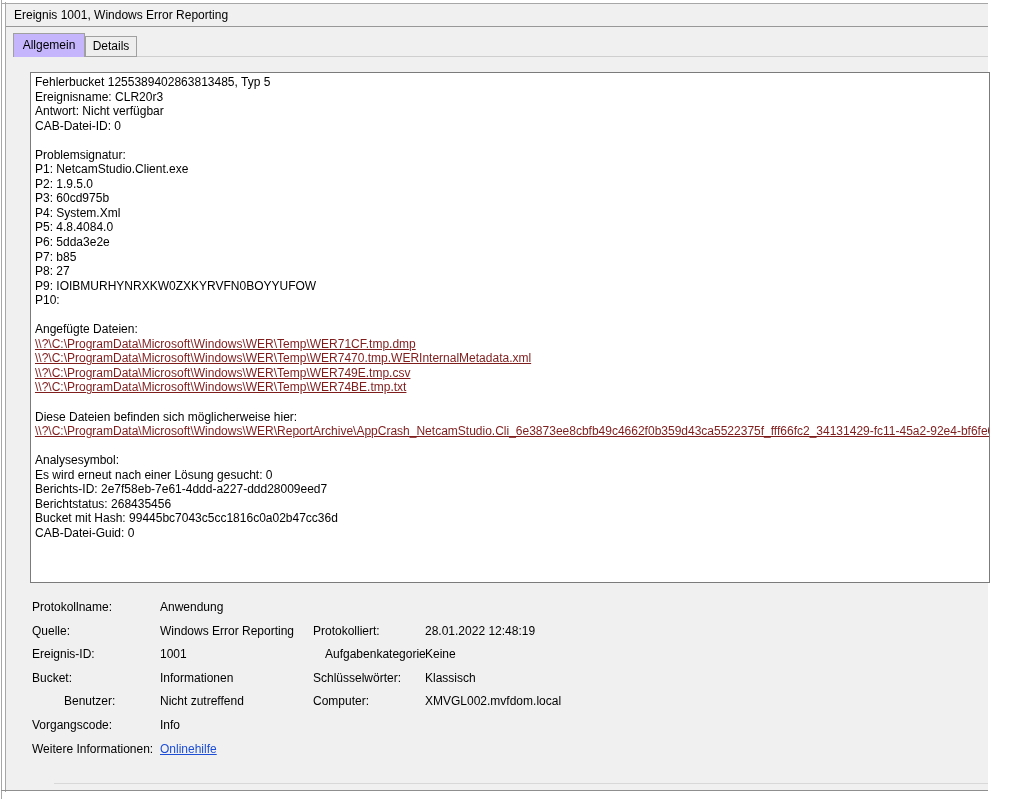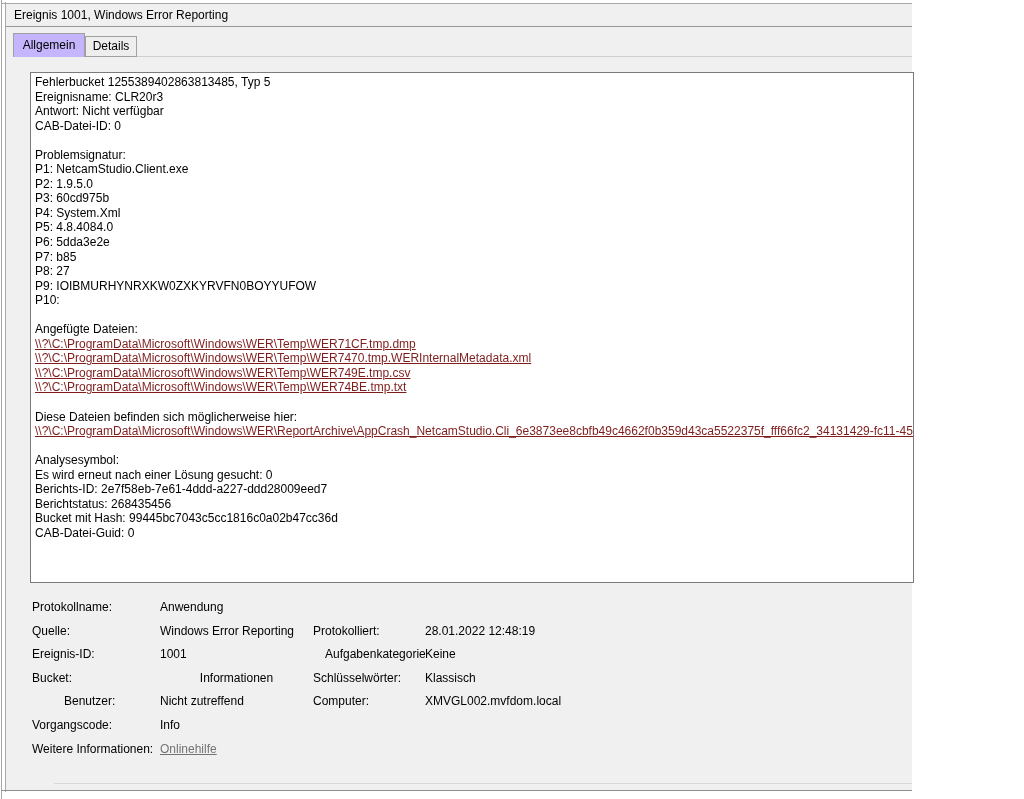--- a/index.html
+++ b/index.html
@@ -1,18 +1,18 @@
 <!DOCTYPE html>
 <html><head>
 <meta charset="utf-8">
 <style>
   * { margin:0; padding:0; box-sizing:border-box; }
   html,body { width:1024px; height:799px; background:#ffffff; overflow:hidden;
               font-family:"Liberation Sans","DejaVu Sans",sans-serif; }
-  .stage { position:absolute; top:0; left:0; width:912px; height:799px; background:#ffffff; }
+  .stage { position:absolute; top:0; left:0; width:988px; height:799px; background:#ffffff; }
 
   
   .frame-v1 { position:absolute; left:1px; top:0; width:1px; height:799px; background:#a7a7a7; }
   .frame-v2 { position:absolute; left:5px; top:2px; width:1px; height:790px; background:#a7a7a7; }
   .frame-h1 { position:absolute; left:1px; top:3px; right:0; height:1px; background:#a7a7a7; }
   .frame-hb { position:absolute; left:1px; top:790px; right:0; height:1px; background:#8f8f8f; }
 
   
   .dialog { position:absolute; left:6px; top:4px; right:0; height:786px; background:#f0f0f0; }
 
@@ -34,21 +34,21 @@
                    background:#ffffff; border:1px solid #7b7b7b; overflow:hidden;
                    padding:2px 0 0 4px; font-size:12px; color:#000; }
   .etline { height:14.55px; line-height:14.55px; white-space:pre; }
   .filelink { color:#7f1d1d; text-decoration:underline; cursor:pointer; }
 
   
   .props { position:absolute; left:26px; top:594px; right:0;
            display:grid; grid-template-columns:128px 153px 112px 1fr;
            grid-auto-rows:23.6px; font-size:12px; color:#000; }
   .plabel, .pvalue { line-height:15px; padding-top:2px; white-space:nowrap; overflow:hidden; }
-  .helplink { color:#737373; text-decoration:underline; cursor:pointer; }
+  .helplink { color:#1d4ed8; text-decoration:underline; cursor:pointer; }
 
   .page-bottom-line { position:absolute; left:48px; top:779px; right:0; height:1px; background:#d8d8d8; }
 </style>
 </head>
 <body>
 
 <div class="stage">
   <div class="frame-v1"></div>
   <div class="frame-v2"></div>
   <div class="frame-h1"></div>
@@ -97,21 +97,21 @@
       </div>
 
     <div class="props" id="props">
         <div class="plabel" style="grid-area: 1 / 1;">Protokollname:</div>
         <div class="pvalue" style="grid-area: 1 / 2;">Anwendung</div>
         <div class="plabel" style="grid-area: 2 / 1;">Quelle:</div>
         <div class="pvalue" style="grid-area: 2 / 2;">Windows Error Reporting</div>
         <div class="plabel" style="grid-area: 3 / 1;">Ereignis-ID:</div>
         <div class="pvalue" style="grid-area: 3 / 2;">1001</div>
         <div class="plabel" style="grid-area: 4 / 1;">Bucket:</div>
-        <div class="pvalue" style="grid-area: 4 / 2; text-align: center;">Informationen</div>
+        <div class="pvalue" style="grid-area: 4 / 2;">Informationen</div>
         <div class="plabel" style="grid-area: 5 / 1; margin-left: 32px;">Benutzer:</div>
         <div class="pvalue" style="grid-area: 5 / 2;">Nicht zutreffend</div>
         <div class="plabel" style="grid-area: 6 / 1;">Vorgangscode:</div>
         <div class="pvalue" style="grid-area: 6 / 2;">Info</div>
         <div class="plabel" style="grid-area: 7 / 1;">Weitere Informationen:</div>
         <div class="pvalue" style="grid-area: 7 / 2;"><a class="helplink">Onlinehilfe</a></div>
         <div class="plabel" style="grid-area: 2 / 3;">Protokolliert:</div>
         <div class="pvalue" style="grid-area: 2 / 4;">28.01.2022 12:48:19</div>
         <div class="plabel" style="grid-area: 3 / 3; margin-left: 12px;">Aufgabenkategorie:</div>
         <div class="pvalue" style="grid-area: 3 / 4;">Keine</div>

